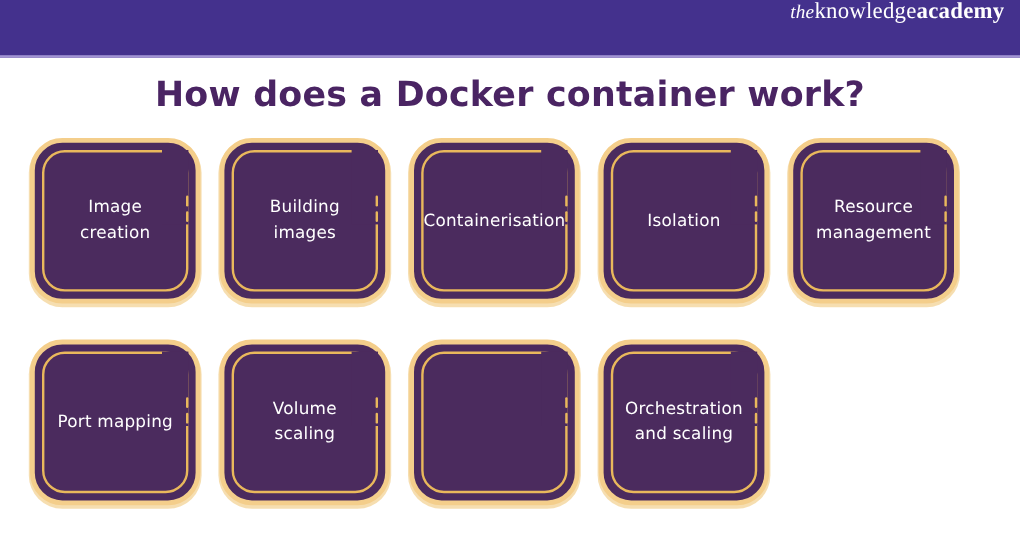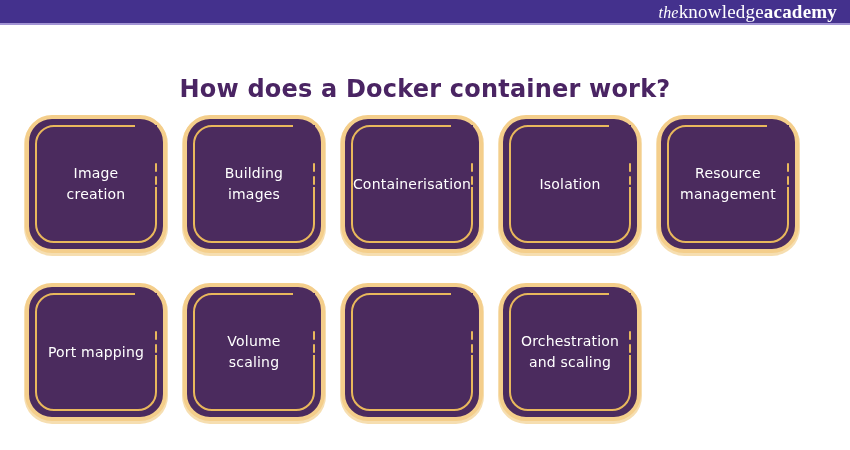--- a/index.html
+++ b/index.html
@@ -5,43 +5,43 @@
   html,body{margin:0;padding:0;}
   body{
     width:850px;height:450px;
     background:#ffffff;
     font-family:"DejaVu Sans","Liberation Sans",sans-serif;
     overflow:hidden;
     position:relative;
   }
   
   .banner{
-    position:absolute;top:0;left:0;right:0;height:25px;
+    position:absolute;top:0;left:0;right:0;height:48px;
     background:#44318D;
     border-bottom:2px solid #A294D4;
-    display:flex;align-items:center;justify-content:flex-end;
+    display:flex;justify-content:flex-end;
     padding-right:13px;box-sizing:border-box;
   }
   .logo{
     color:#ffffff;
     font-family:"Liberation Serif","DejaVu Serif",serif;
     font-size:19px;line-height:1;
     letter-spacing:0.2px;
     white-space:nowrap;
   }
   .logo .the{font-style:italic;font-weight:400;font-size:16px;}
   .logo .knowledge{font-weight:400;}
   .logo .academy{font-weight:700;}
   
   .page-title{
     position:absolute;top:57px;left:0;right:0;
     text-align:center;
-    font-size:24px;font-weight:700;
+    font-size:29px;font-weight:700;
     color:#4A2463;
-    margin:18px;
+    margin:4px;
     letter-spacing:0.2px;
   }
   
   .grid{
     position:absolute;left:25px;top:115px;width:774px;
     display:flex;flex-wrap:wrap;
     column-gap:16px;row-gap:30px;
   }
   .tile{
     position:relative;

